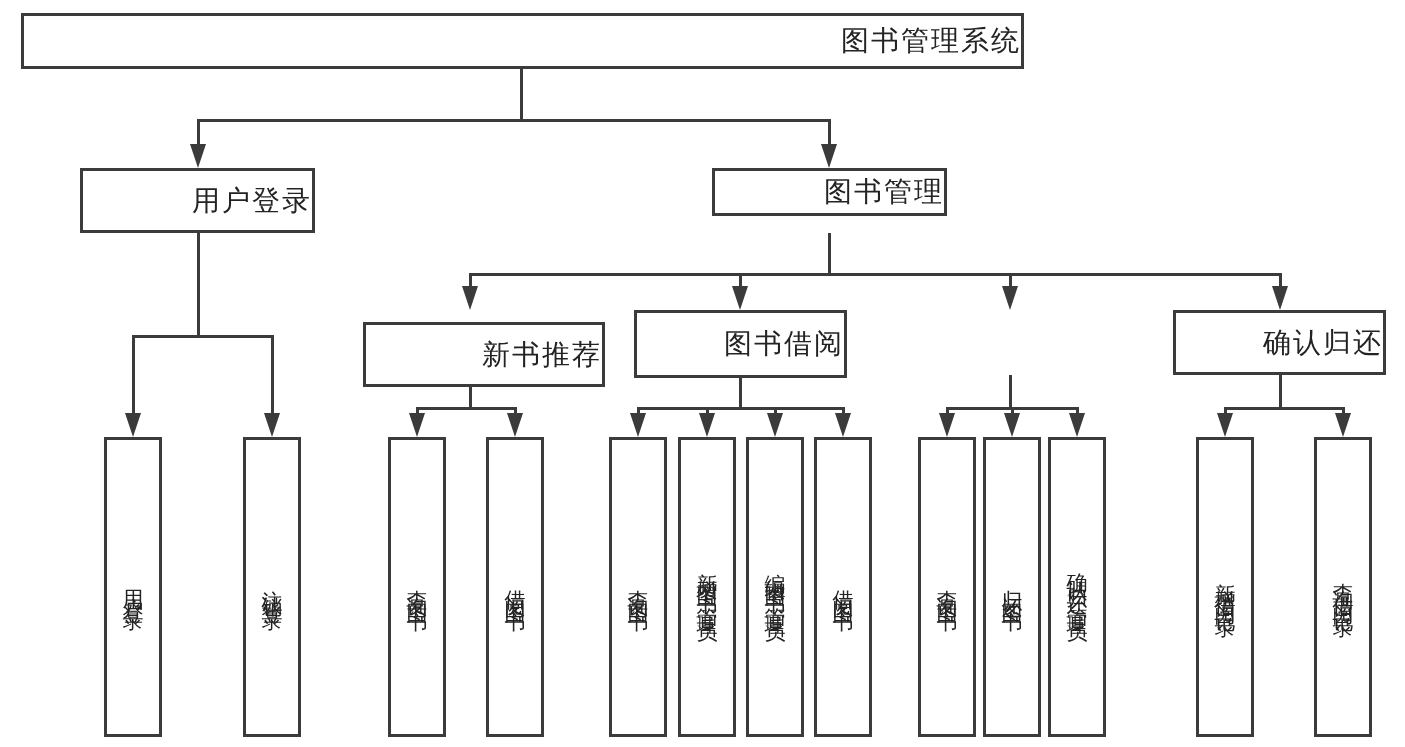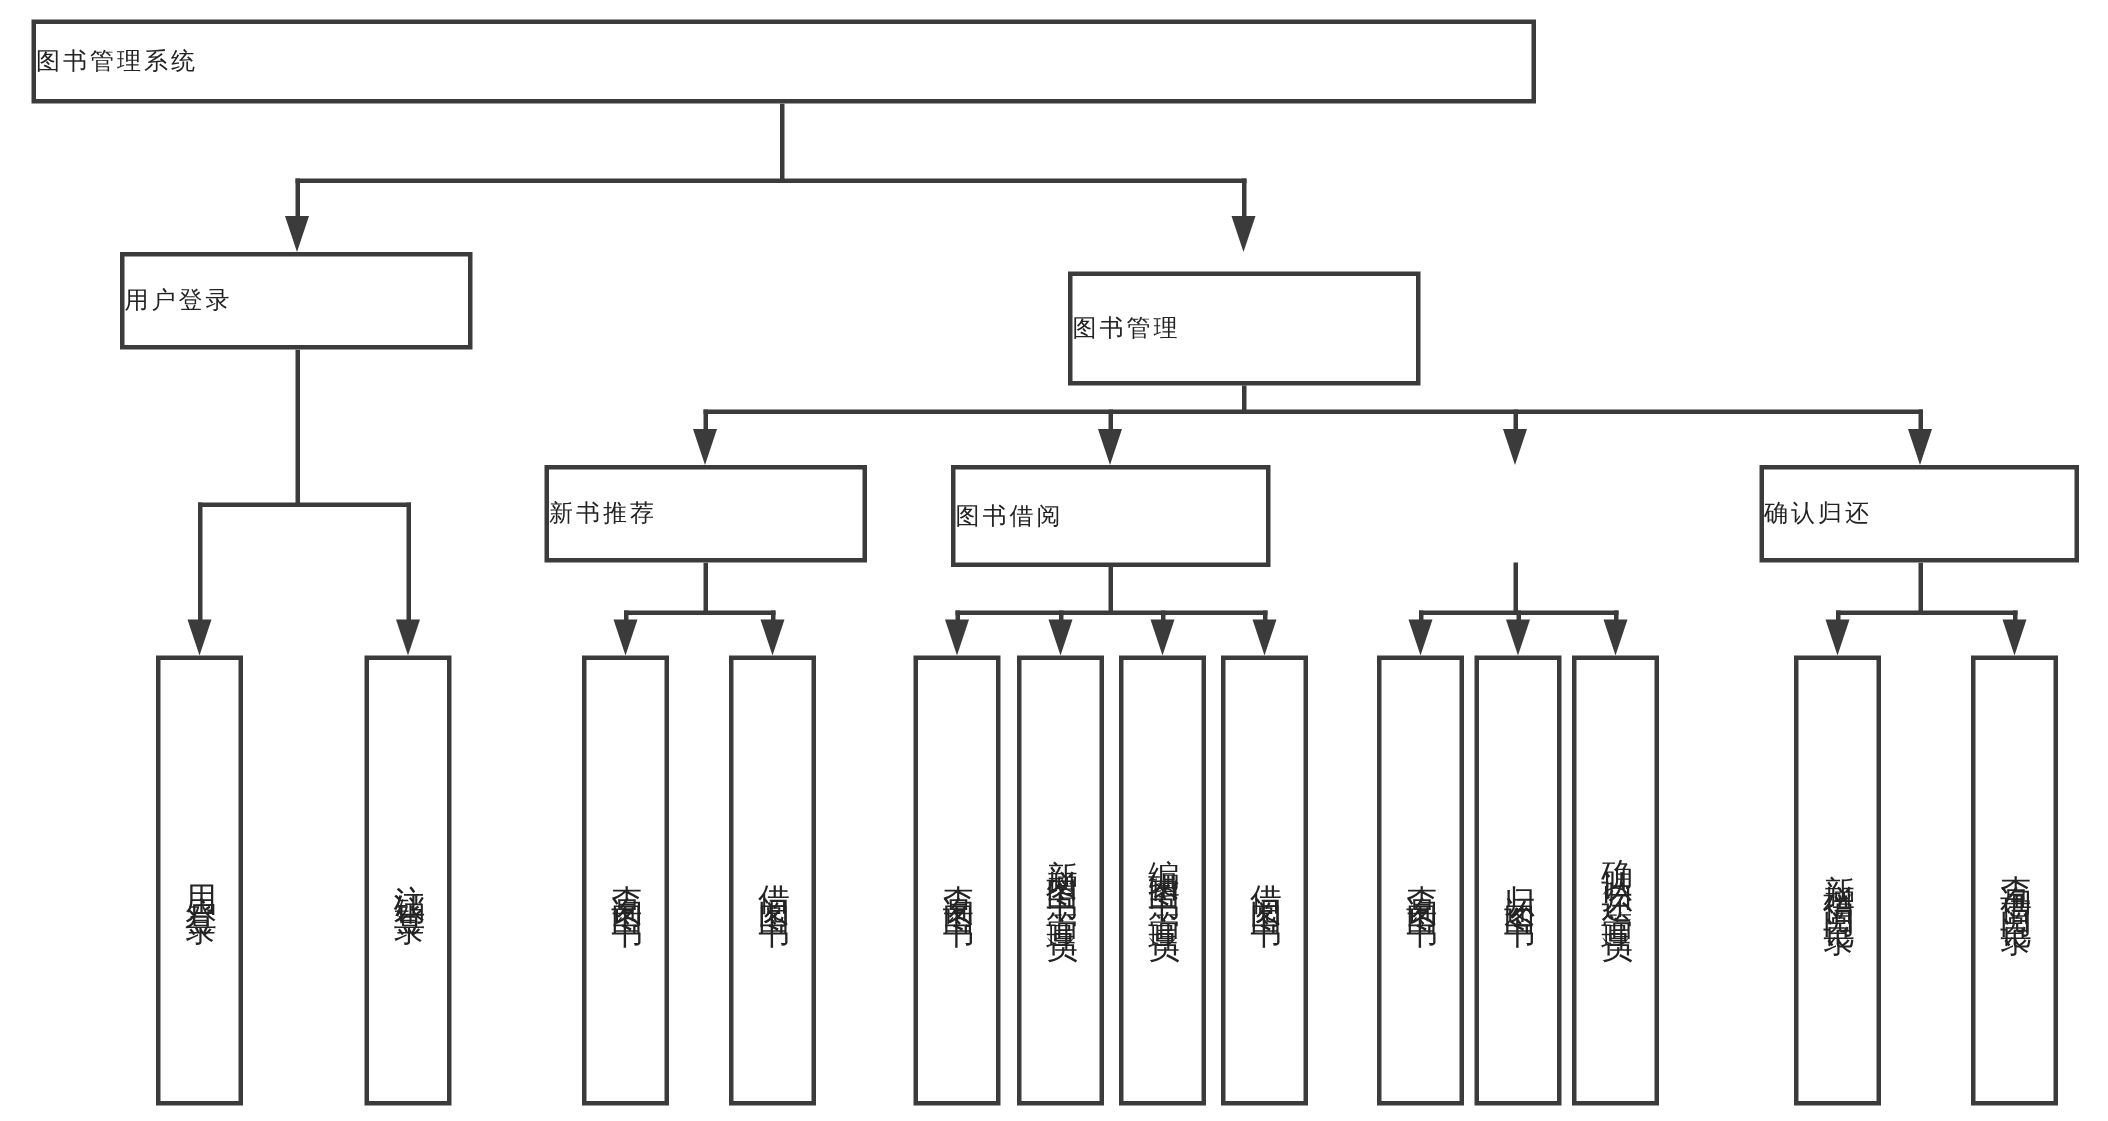--- a/index.html
+++ b/index.html
@@ -22,23 +22,23 @@
     position:absolute;width:0;height:0;z-index:0;
     border-left:8.5px solid transparent;
     border-right:8.5px solid transparent;
     border-top:24px solid var(--line);
   }
   .box{
     position:absolute;
     box-sizing:border-box;
     background:var(--box_bg);
     border:3px solid var(--line);
-    display:flex;align-items:center;justify-content:flex-start;
+    display:flex;align-items:center;justify-content:flex-end;
     color:var(--text);
-    font-size:16px;letter-spacing:2px;
+    font-size:28px;letter-spacing:2px;
     z-index:1;
   }
   .leaf{
     position:absolute;
     box-sizing:border-box;
     background:var(--box_bg);
     border:3px solid var(--line);
     display:flex;align-items:center;justify-content:center;
     color:var(--text);
     z-index:1;
@@ -122,25 +122,25 @@
       <div class="arrow" style="left: 1334.5px; top: 413px;"></div>
     </div>
 
   <div class="box" style="left:21px;top:13px;width:1003px;height:56px;">
     <span>图书管理系统</span>
   </div>
 
   <div class="box" style="left:80px;top:168px;width:235px;height:65px;">
     <span>用户登录</span>
   </div>
-  <div class="box" style="left:712px;top:168px;width:235px;height:76px;margin-top:13px;">
+  <div class="box" style="left:712px;top:168px;width:235px;height:48px;">
     <span>图书管理</span>
   </div>
 
-  <div class="box" style="left:363px;top:310px;width:215px;height:65px;">
+  <div class="box" style="left:363px;top:322px;width:242px;height:65px;">
     <span>新书推荐</span>
   </div>
   <div class="box" style="left:634px;top:310px;width:213px;height:68px;">
     <span>图书借阅</span>
   </div>
   <div class="box" style="left:1173px;top:310px;width:213px;height:65px;">
     <span>确认归还</span>
   </div>
 
   <div class="leaf" style="left:104px;">

